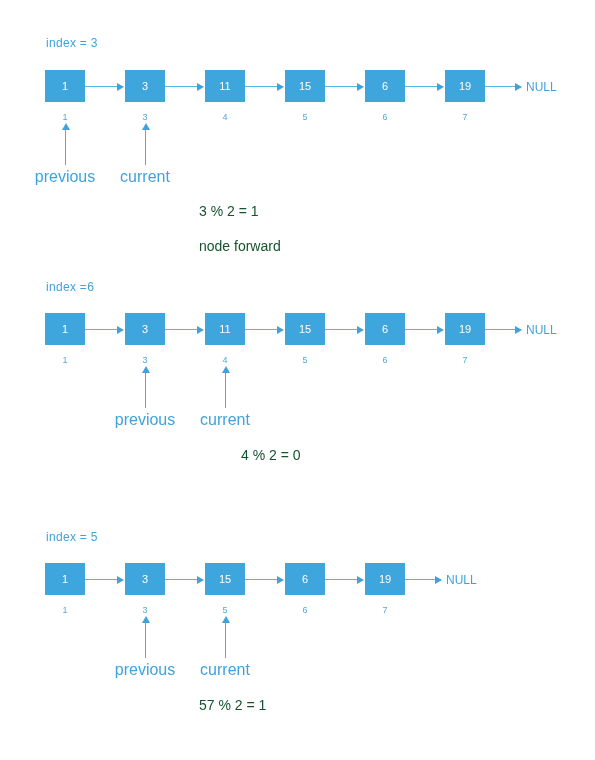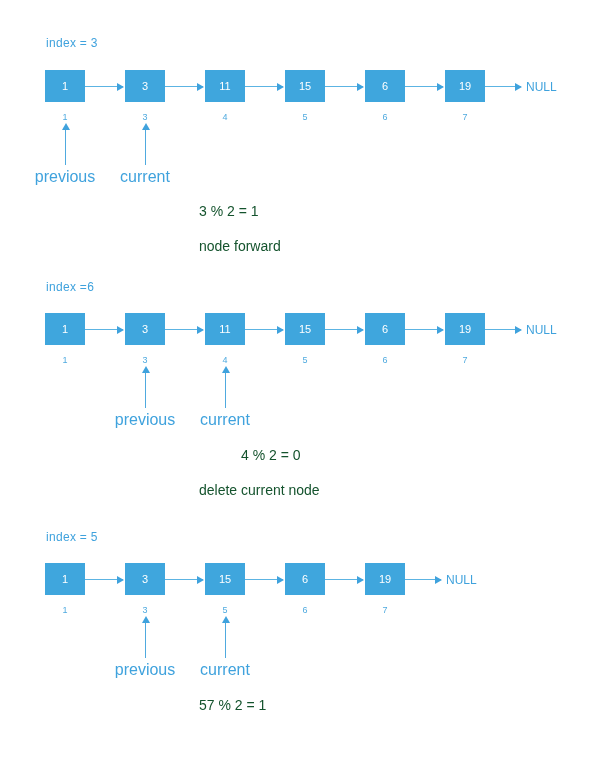--- a/index.html
+++ b/index.html
@@ -222,21 +222,20 @@
     <div class="node-index" style="left:445px; top:42px;">7</div>
 
     <div class="pointer-arrow" style="left:145px; top:59px; height:36px;"></div>
     <div class="pointer-label" style="left:145px; top:100px;">previous</div>
 
     <div class="pointer-arrow" style="left:225px; top:59px; height:36px;"></div>
     <div class="pointer-label" style="left:225px; top:100px;">current</div>
   </div>
 
   <div class="note" style="left:199px; top:447px;margin-left:42px;">4 % 2 = 0</div>
-  <div class="note" style="left:199px; top:482px;">delete current node</div>
 
   <div class="index-label" style="left:46px; top:528px;">index = 5</div>
 
   <div class="list-row" style="top:563px;">
     <div class="node" style="left:45px; top:0;">
       <span class="node-value">1</span>
     </div>
     <div class="connector" style="left:85px; width:38px;"></div>
 
     <div class="node" style="left:125px; top:0;">

